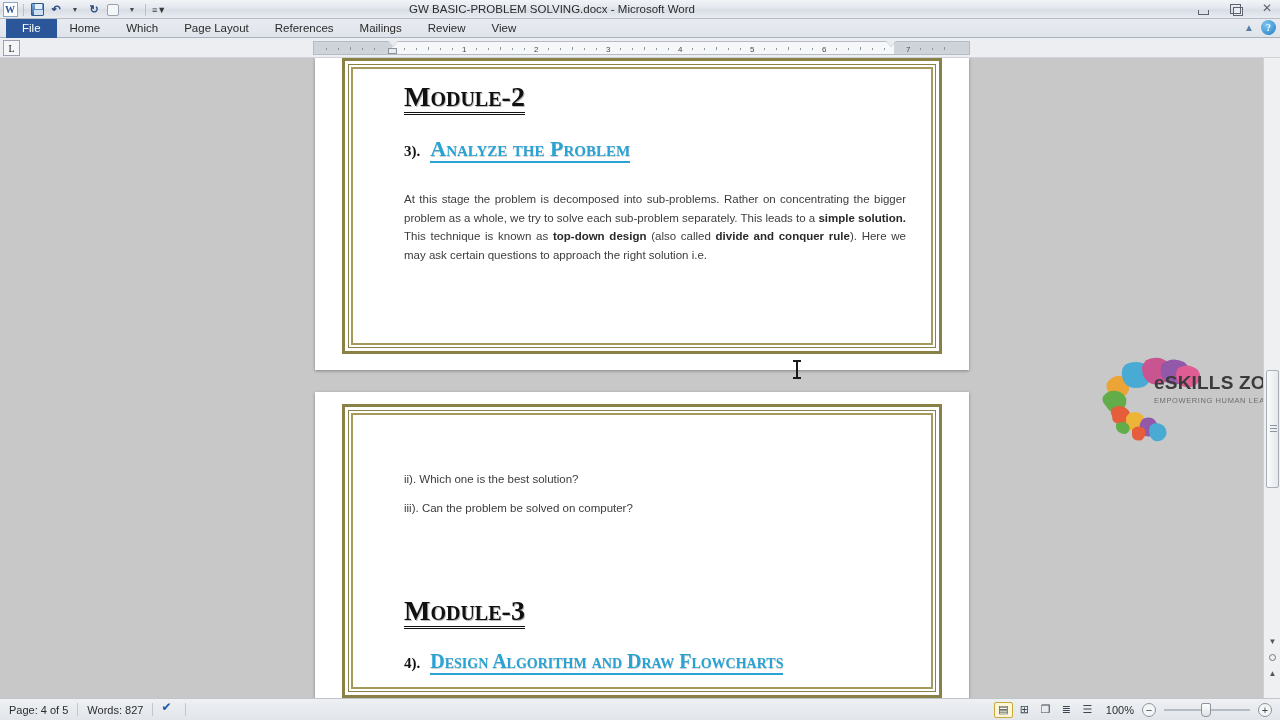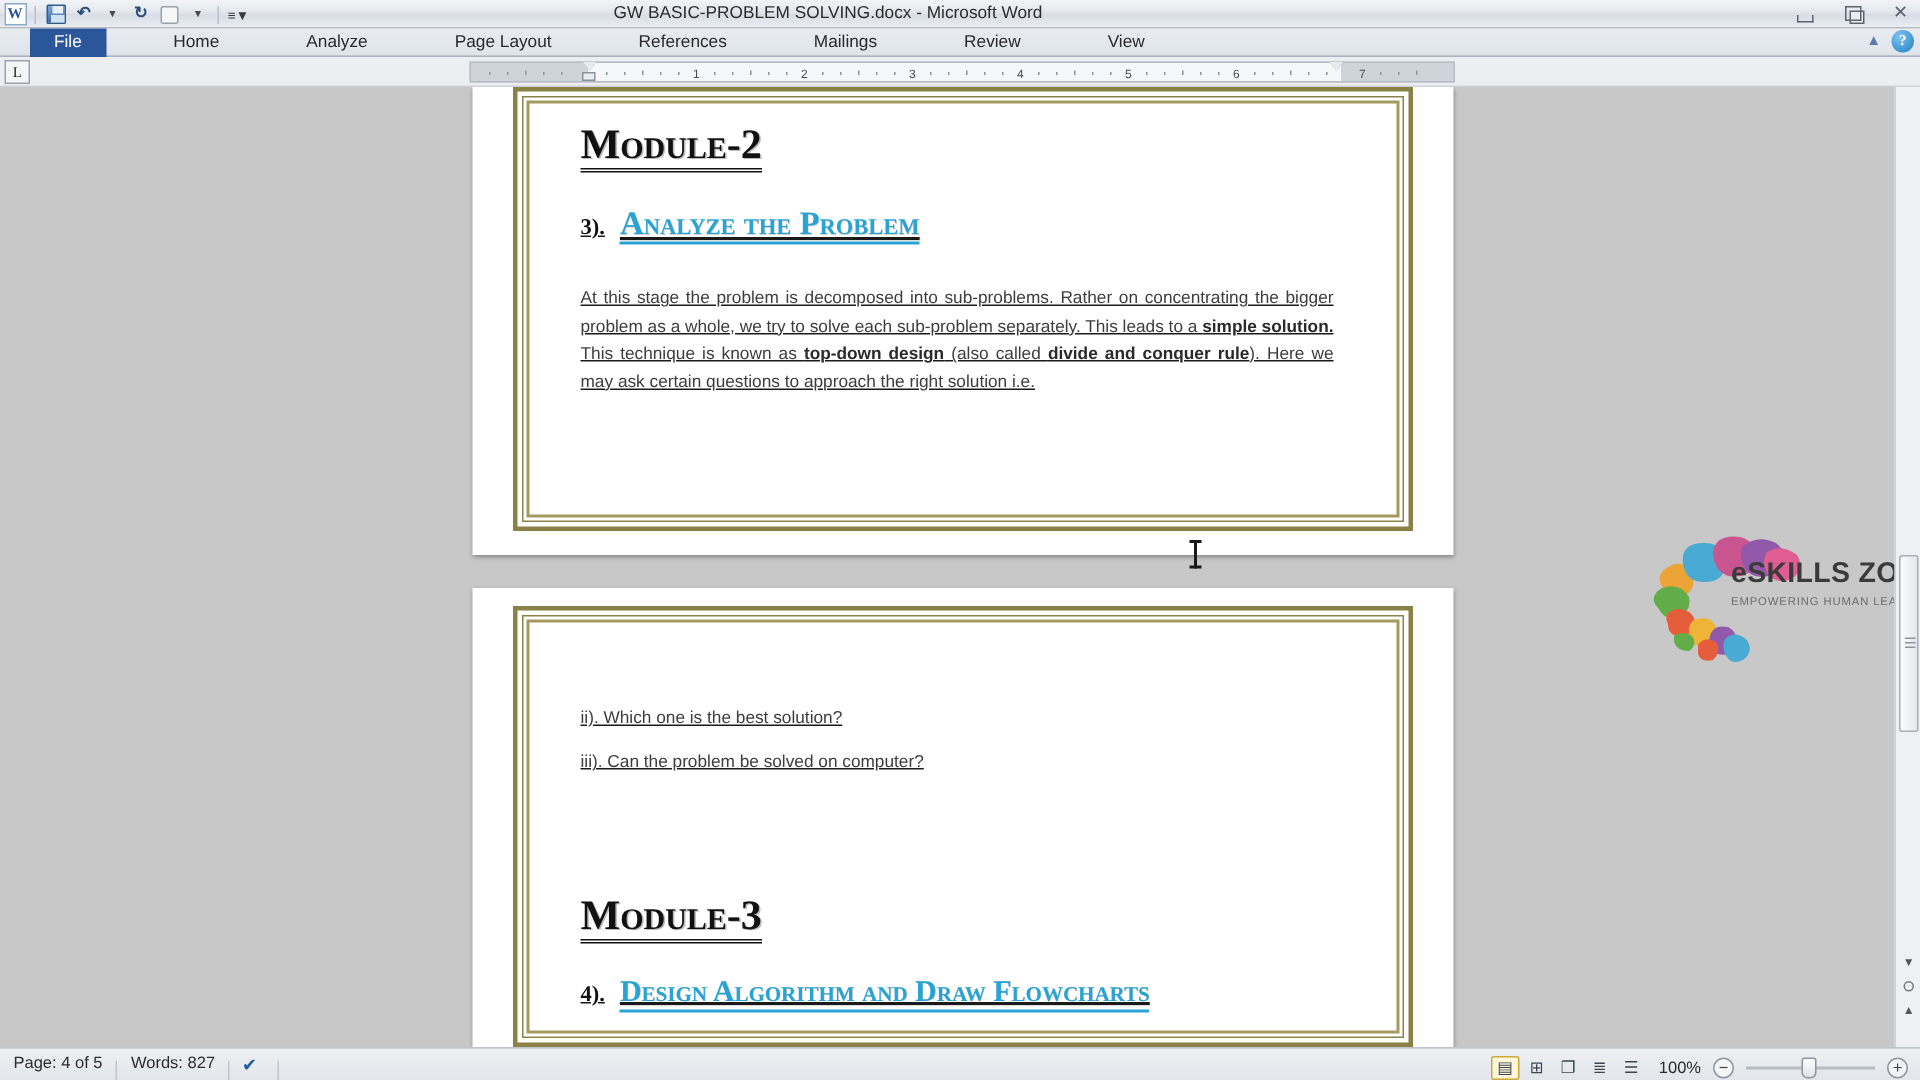--- a/index.html
+++ b/index.html
@@ -43,21 +43,21 @@
   .wc-res:after { content:""; position:absolute; left:6px; top:3px; width:9px; height:8px; border:1px solid #5d6470; }
   .wc-res:before { content:""; position:absolute; left:9px; top:6px; width:8px; height:7px; border:1px solid #5d6470; background:#e9edf2; }
   .wc-close { color:#5d6470; font-size:12px; text-align:center; line-height:15px; font-family:"Liberation Sans", sans-serif; }
 
   
   .ribbonbar {
     position:absolute; top:19px; left:0; width:1280px; height:19px;
     background: linear-gradient(180deg,#e8ecf1 0%,#dfe4eb 100%);
     border-bottom:1px solid #a9b2bd;
   }
-  .tabs { position:absolute; left:20px; top:0; display:flex; height:19px; align-items:flex-start;gap:32px; }
+  .tabs { position:absolute; left:6px; top:0; display:flex; height:19px; align-items:flex-start; }
   .tab {
     padding:0 13px; height:19px; line-height:19px; font-size:11.5px; color:#2a2a2a; cursor:default;
   }
   .tab-file {
     background:#2b579a; color:#fff; padding:0 16px; font-weight:normal;
   }
   .ribbon-right { position:absolute; right:4px; top:1px; display:flex; gap:7px; align-items:center; }
   .chev-up { color:#5a7ca8; font-size:10px; }
   .help-btn {
     width:15px; height:15px; border-radius:50%;
@@ -120,21 +120,21 @@
   .deco {
     position:absolute; left:27px; right:27px;
     border:3px solid #8a8146;
     border-left-width:3px;
   }
   .deco-1 { top:0px; bottom:16px; }
   .deco-2 { top:12px; bottom:0px; }
   .deco-inner { position:absolute; inset:3px; border:1px solid #8a8146; }
   .deco-inner2 { position:absolute; inset:6px; border:2px solid #a39a5c; }
 
-  .doctext { position:absolute; left:72px; width:502px;text-decoration:underline; }
+  .doctext { position:absolute; left:89px; width:502px; }
 
   h1.module {
     font-family:"Liberation Serif", serif;
     font-size:28px; font-weight:bold; color:#111;
     letter-spacing:0px; line-height:1.05;
     display:inline-block;
     border-bottom:3px double #111;
     padding-bottom:1px;
     text-shadow: 1px 1px 0 #bbb;
     font-variant: small-caps;
@@ -201,21 +201,21 @@
   .vs-prev { bottom:49px; }
   .vs-circ { bottom:33px; }
   .vs-next { bottom:17px; }
   .vs-circ-i { width:7px; height:7px; border:1px solid #777; border-radius:50%; margin:2px auto; }
 
   
   .statusbar {
     position:absolute; bottom:0; left:0; width:1280px; height:22px;
     background: linear-gradient(180deg,#eef0f3 0%,#e2e5ea 100%);
     border-top:1px solid #bfc5cd;
-    display:flex; align-items:flex-end;
+    display:flex; align-items:center;
   }
   .sb-item { font-size:11px; color:#2c2c2c; padding:0 9px; height:22px; line-height:22px; }
   .sb-sep { width:1px; height:13px; background:#c2c7ce; }
   .proof-ic {
     width:16px; height:14px; margin:0 8px; position:relative;
   }
   .proof-ic:before {
     content:"\2714"; position:absolute; left:0; top:-3px; font-size:12px; color:#1b5aa8;
   }
   .sb-right { margin-left:auto; display:flex; align-items:center; gap:0; padding-right:8px; }
@@ -276,21 +276,21 @@
       <div class="wc wc-min"></div>
       <div class="wc wc-res"></div>
       <div class="wc wc-close">✕</div>
     </div>
   </div>
 
   <div class="ribbonbar">
     <div class="tabs">
       <div class="tab tab-file">File</div>
       <div class="tab">Home</div>
-      <div class="tab">Analyze</div>
+      <div class="tab">Which</div>
       <div class="tab">Page Layout</div>
       <div class="tab">References</div>
       <div class="tab">Mailings</div>
       <div class="tab">Review</div>
       <div class="tab">View</div>
     </div>
     <div class="ribbon-right">
       <span class="chev-up">▲</span>
       <div class="help-btn">?</div>
     </div>

